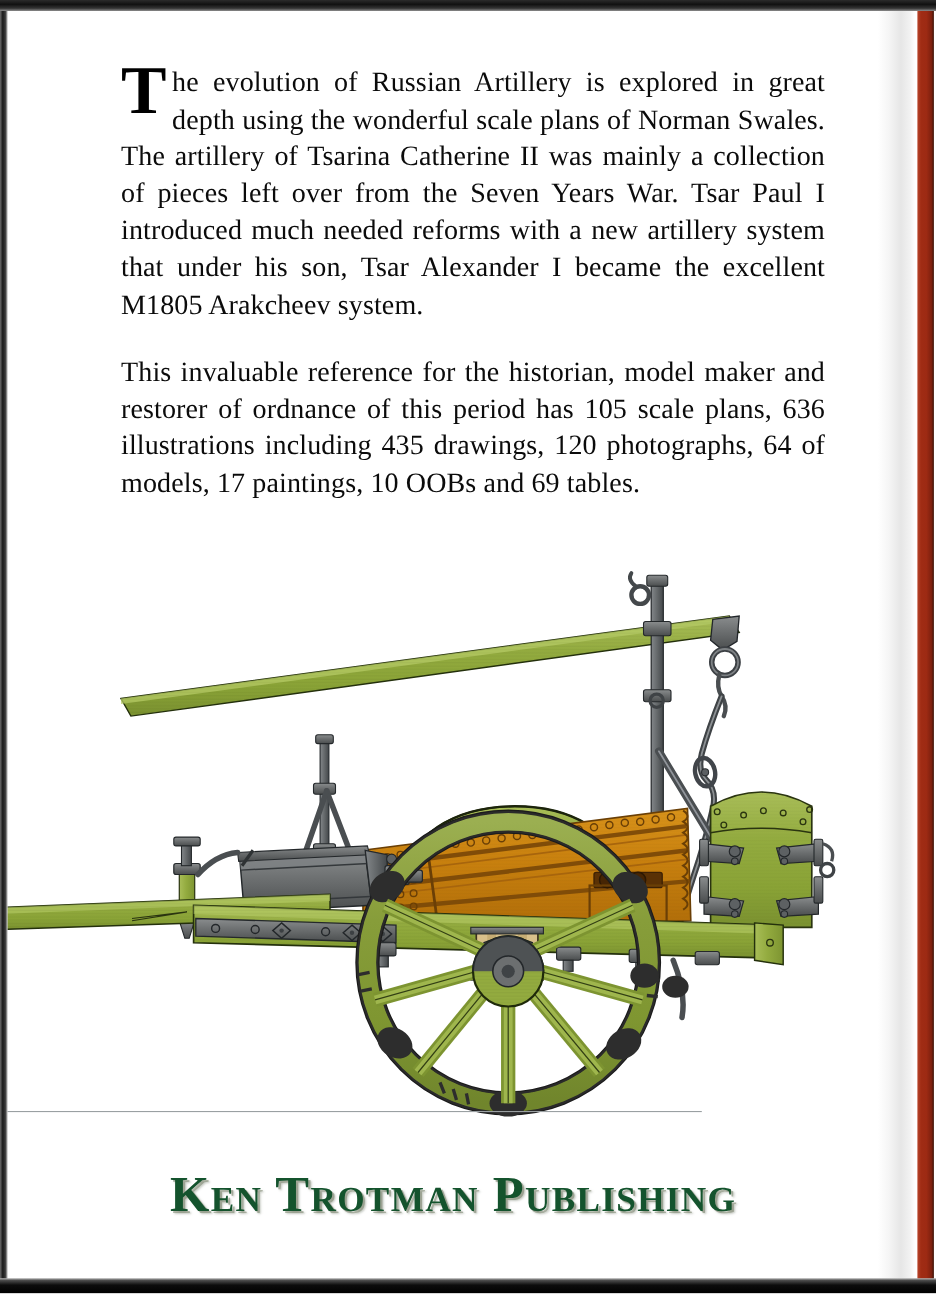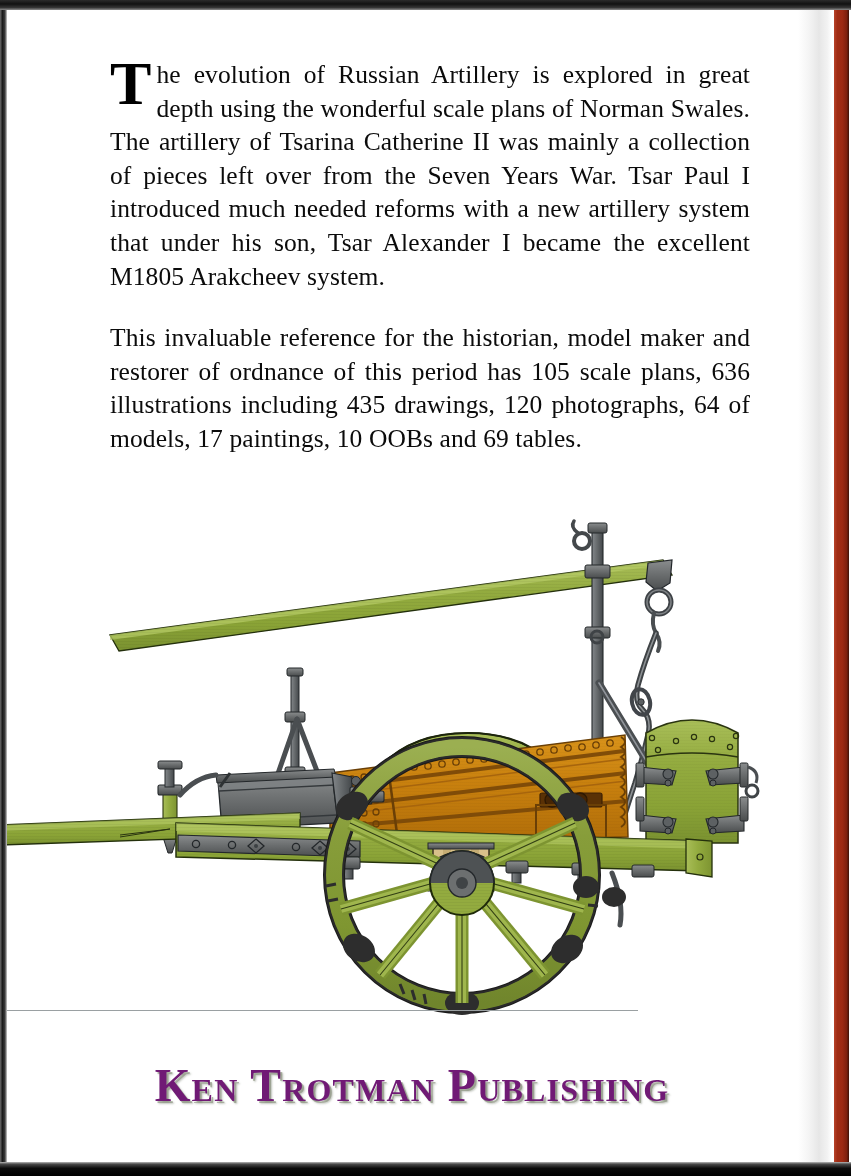--- a/index.html
+++ b/index.html
@@ -96,21 +96,21 @@
     z-index:25;
   }
   .publisher .name{
     display:inline-block;
     font-family:"Liberation Serif", serif;
     font-weight:700;
     font-size:46px;
     line-height:56px;
     font-variant:small-caps;
     letter-spacing:1.2px;
-    color:#701a75;
+    color:#14532d;
     text-shadow:2px 2px 0 rgba(120,130,105,.55), 3px 3px 2px rgba(90,100,80,.35);
   }
 </style>
 </head>
 <body>
 
 <div class="page">
 
   <div class="edge-top"></div>
   <div class="edge-left"></div>

